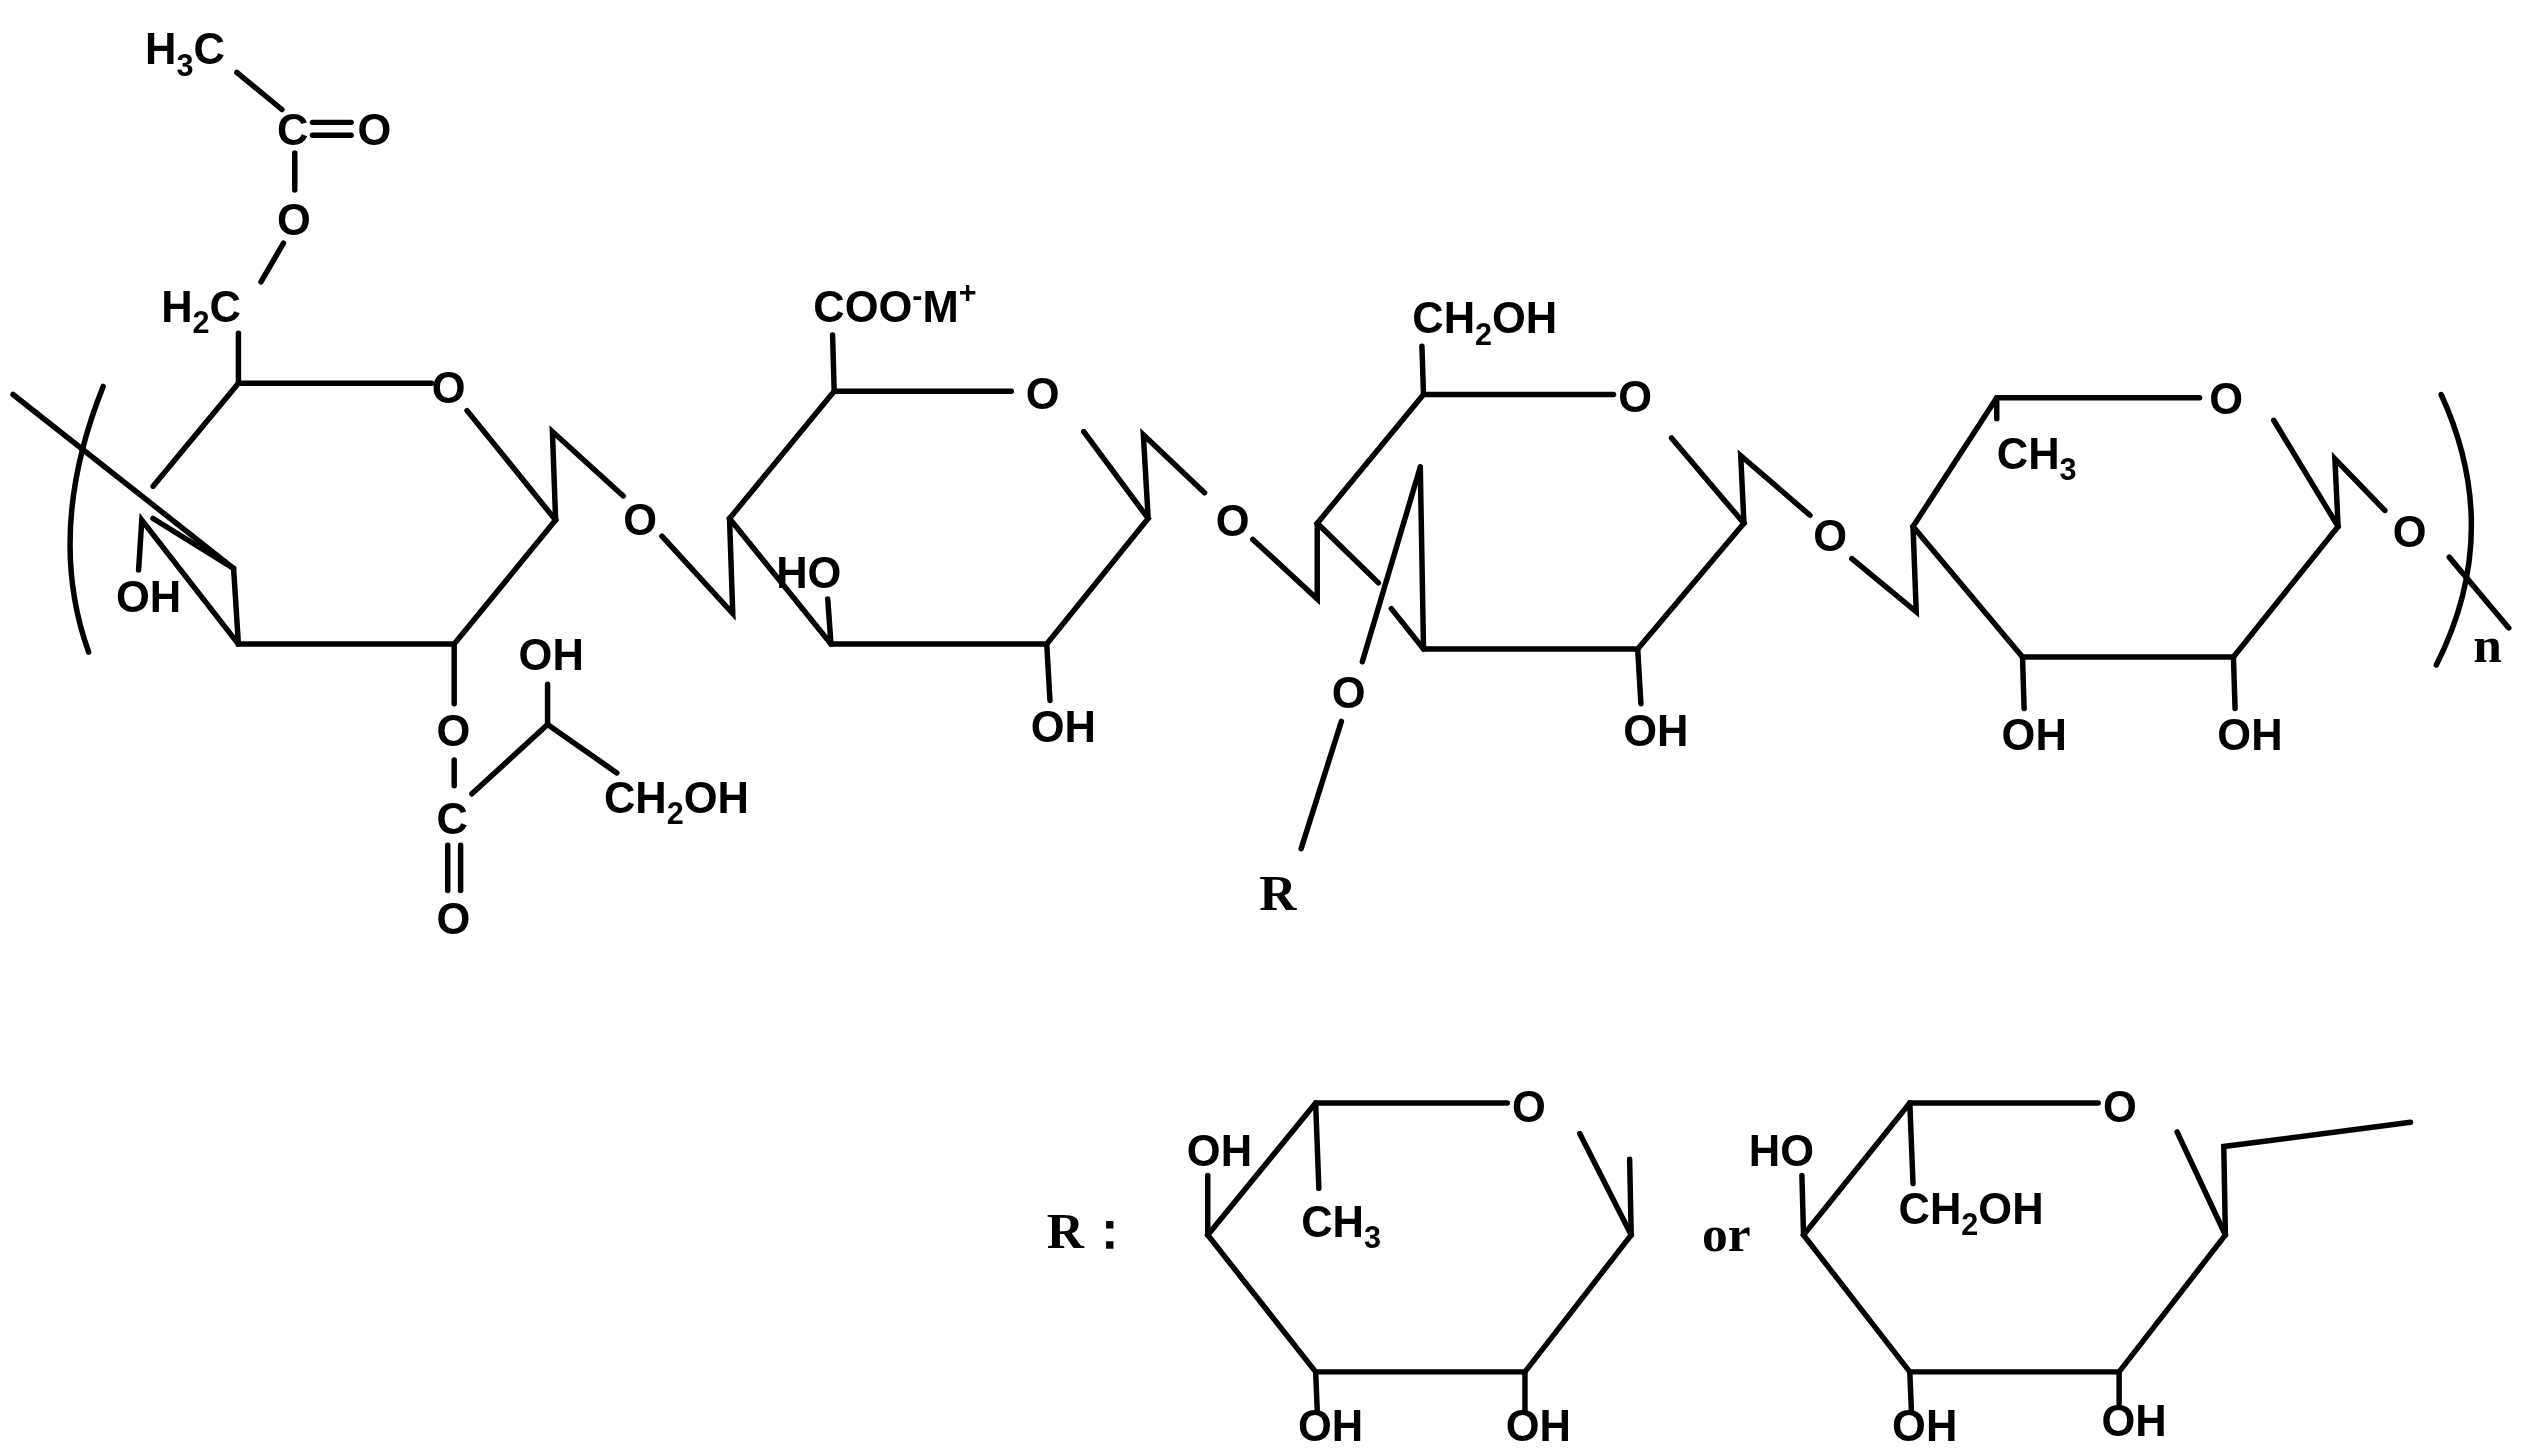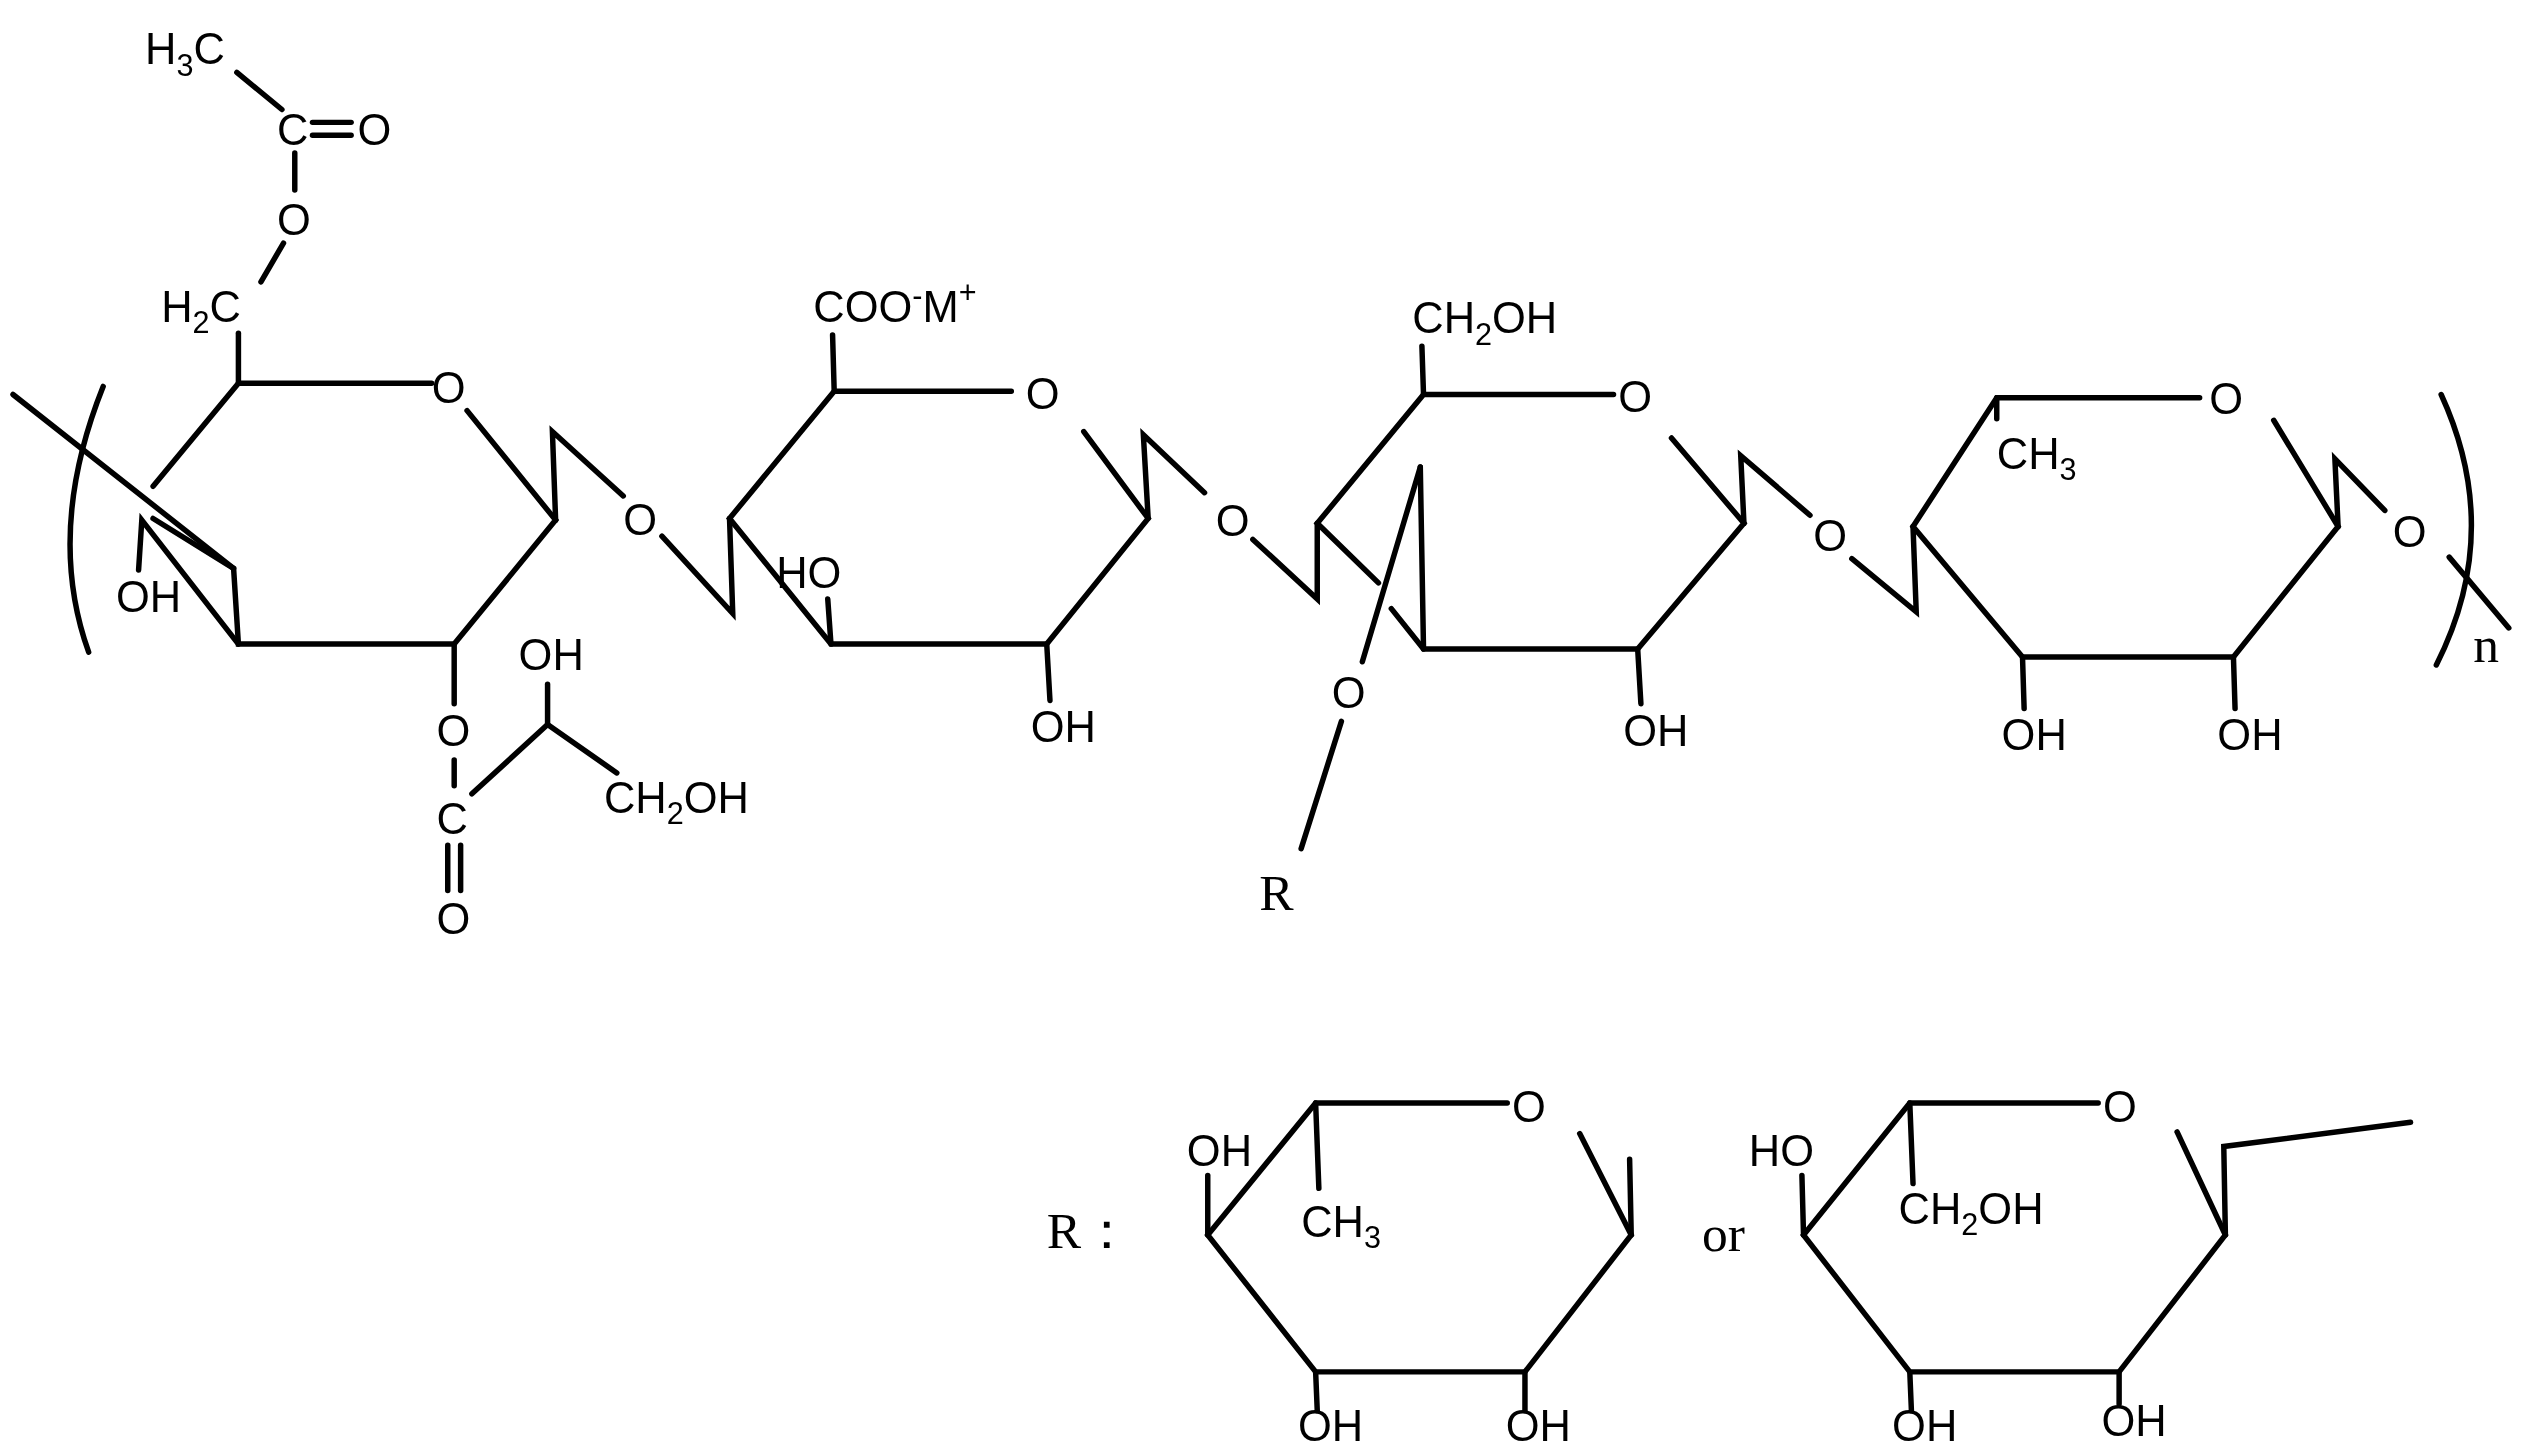--- a/index.html
+++ b/index.html
@@ -1,17 +1,17 @@
 <!DOCTYPE html>
 <html style="font-size:11.7px"><head>
 <meta charset="utf-8">
 <style>
   html, body { margin:0; padding:0; background:#ffffff; }
   body { width:2525px; height:1454px; overflow:hidden; }
-  #canvas { position:absolute; left:0; top:0; width:2525px; height:1454px; }
+  #canvas { position:absolute; left:0; top:0; width:2525px; height:1454px;font-weight:bold; }
   svg { width:2525px; height:1454px; display:block; }
   .bond { stroke:#000; stroke-width:3.4; fill:none; stroke-linecap:round; stroke-linejoin:miter; }
   .lbl { font-family:"Liberation Sans", sans-serif; font-size:27px; fill:#000; }
   .sub { font-family:"Liberation Sans", sans-serif; font-size:19px; fill:#000; }
   .serif { font-family:"Liberation Serif", serif; font-size:32px; fill:#000; }
 </style>
 </head>
 <body>
 
 <div id="canvas">

